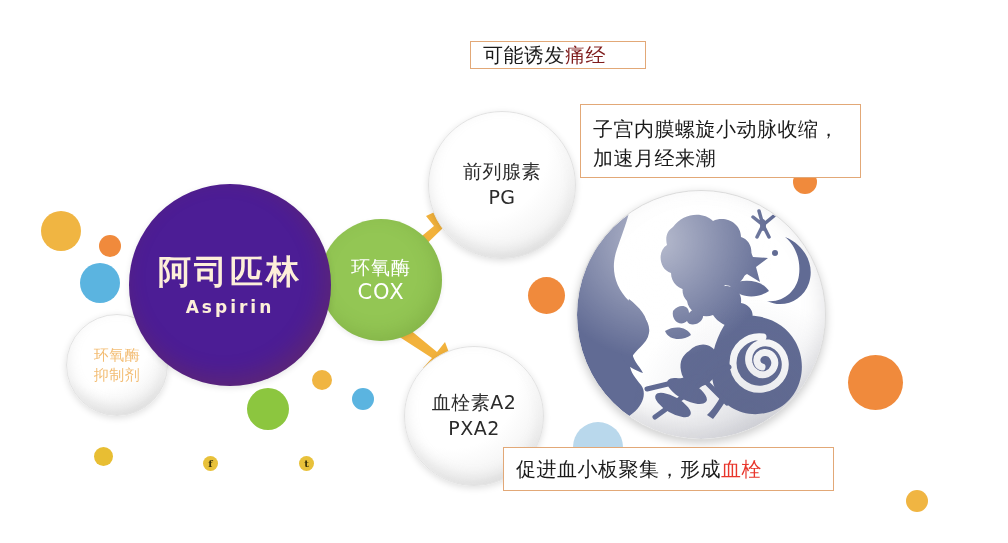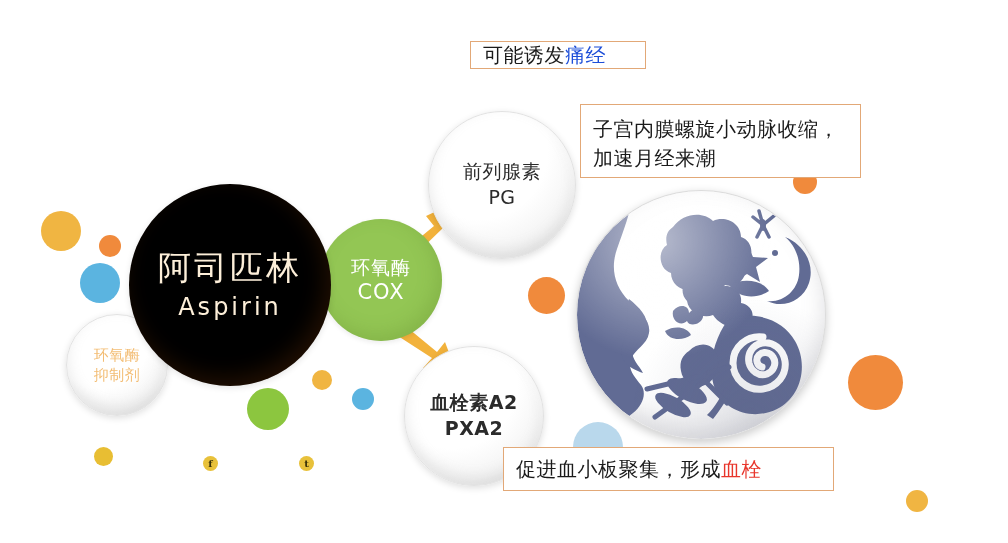--- a/index.html
+++ b/index.html
@@ -43,32 +43,33 @@
     position: absolute;
     border-radius: 50%;
     display: flex;
     flex-direction: column;
     align-items: center;
     justify-content: center;
     text-align: left;
     box-sizing: border-box;
   }
   .node-aspirin {
-    background: #000000;
+    background: #4c1d95;
     color: #FDEFD9;
     box-shadow: inset -6px -8px 22px rgba(150,70,10,.22),
                 0 2px 6px rgba(0,0,0,.10);
+    font-weight: bold;
   }
   .node-aspirin .cn {
     font-size: 33px;
     letter-spacing: 3px;
     line-height: 1.15;
   }
   .node-aspirin .en {
-    font-size: 24px;
+    font-size: 17px;
     letter-spacing: 3px;
     margin-top: 6px;
   }
   .node-cox {
     background: #93C654;
     color: #FFFFFF;
     box-shadow: inset -5px -6px 18px rgba(90,130,40,.25),
                 0 2px 5px rgba(0,0,0,.08);
   }
   .node-cox .cn { font-size: 19px; letter-spacing: 1px; line-height: 1.2; }
@@ -126,21 +127,21 @@
     background: #FFFFFF;
     border: 1.5px solid #E2A877;
     color: #1a1a1a;
     display: flex;
     align-items: center;
     font-size: 20px;
     line-height: 1.45;
     padding: 6px 12px;
     letter-spacing: .5px;
   }
-  .hl-orange { color: #1d4ed8; }
+  .hl-orange { color: #7f1d1d; }
   .hl-red    { color: #E8352B; }
 
   
   .arrow { position: absolute; }
 </style>
 </head>
 <body>
 
 <div id="stage">
 
@@ -255,21 +256,21 @@
   <div class="node node-white node-inhibitor" style="left:66px; top:314px; width:102px; height:102px;">
     <div class="l1">环氧酶</div>
     <div class="l2">抑制剂</div>
   </div>
 
   <div class="node node-white" style="left:428px; top:111px; width:148px; height:148px;">
     <div class="l1">前列腺素</div>
     <div class="l2">PG</div>
   </div>
 
-  <div class="node node-white" style="left:404px; top:346px; width:140px; height:140px;font-weight:bold;">
+  <div class="node node-white" style="left:404px; top:346px; width:140px; height:140px;">
     <div class="l1">血栓素A2</div>
     <div class="l2">PXA2</div>
   </div>
 
   <div class="node node-cox" style="left:320px; top:219px; width:122px; height:122px;">
     <div class="cn">环氧酶</div>
     <div class="en">COX</div>
   </div>
 
   <div class="node node-aspirin" style="left:129px; top:184px; width:202px; height:202px;">

